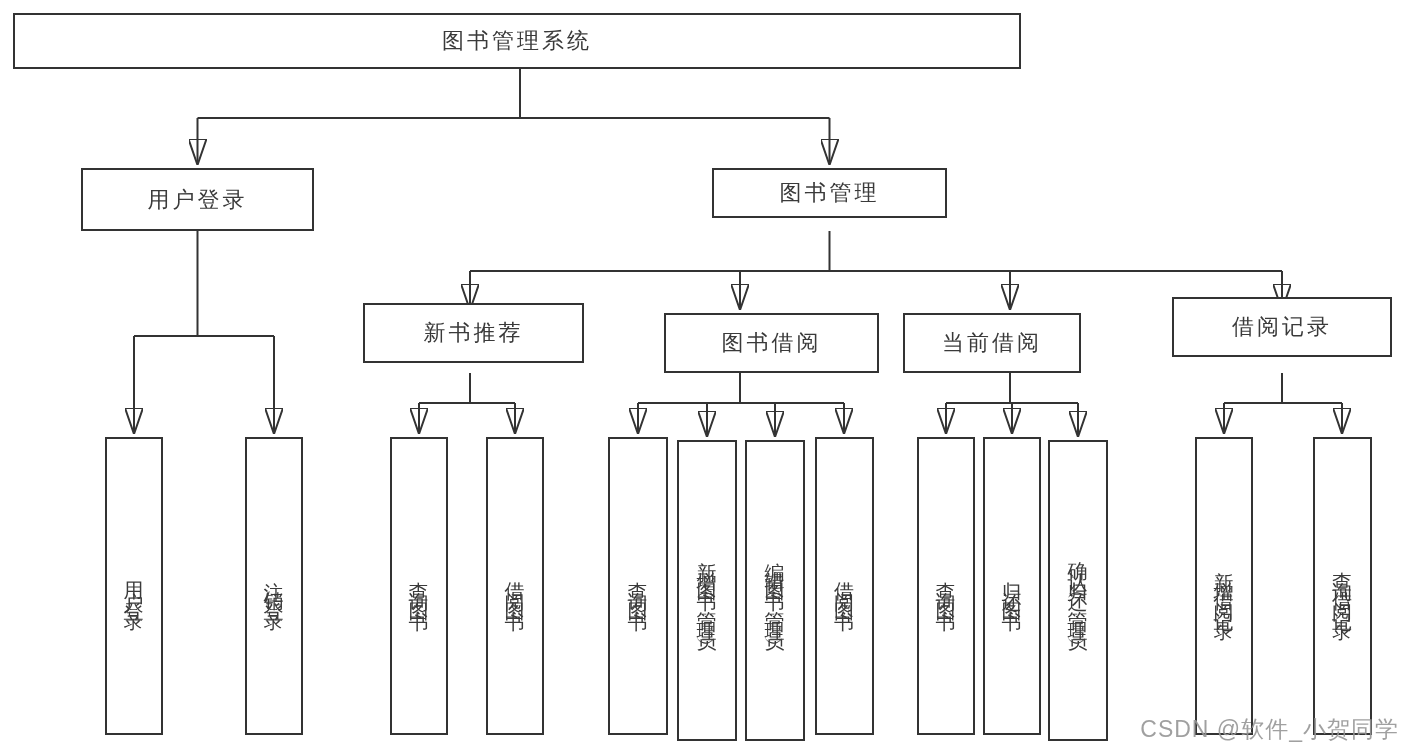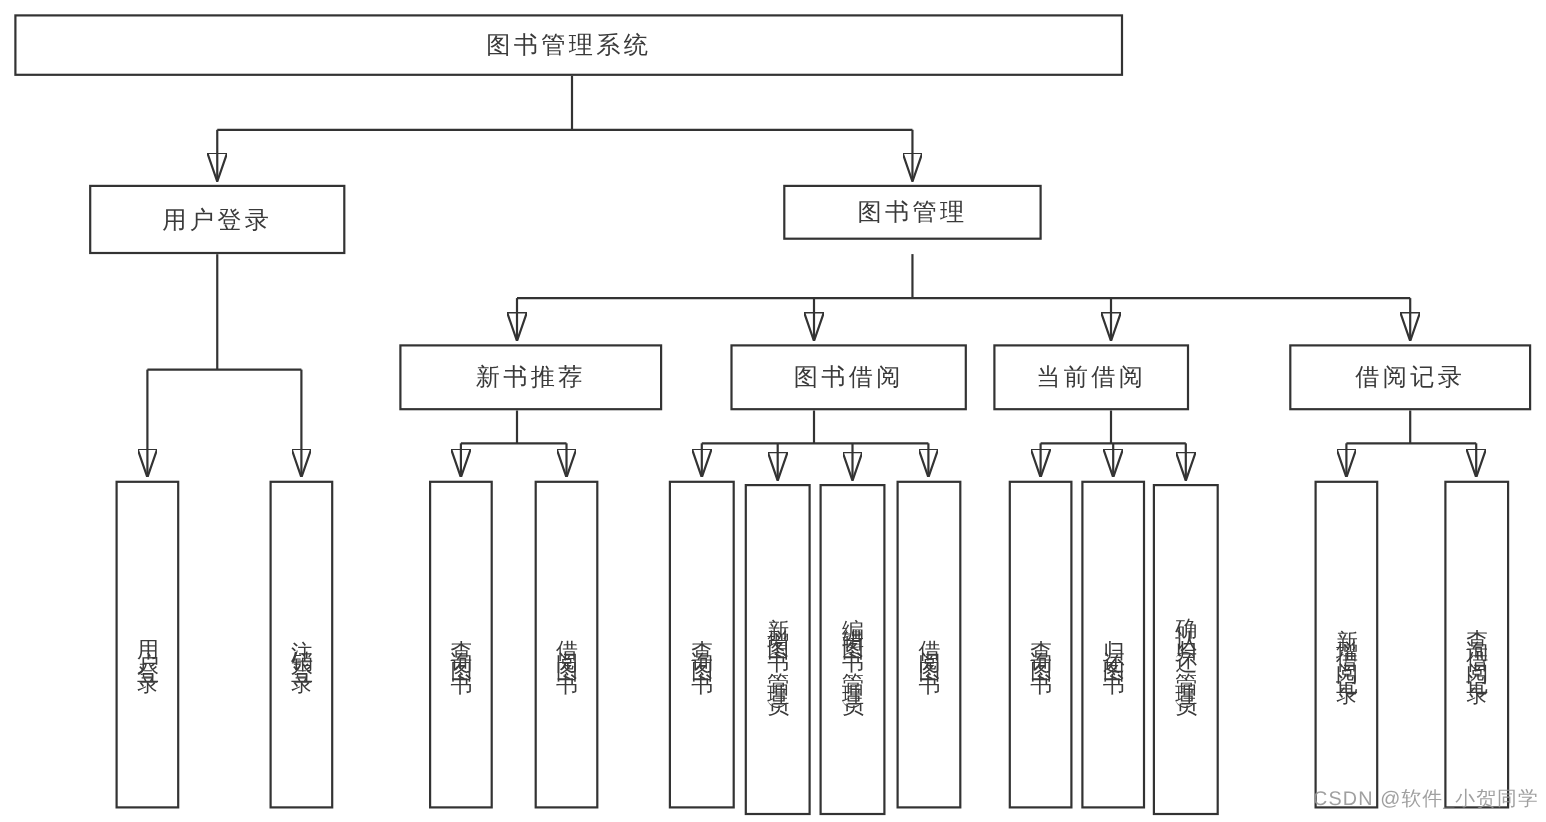--- a/index.html
+++ b/index.html
@@ -55,21 +55,21 @@
     color: #3a3a3a;
     font-size: 20px;
     letter-spacing: 10px;
     line-height: 1;
     white-space: nowrap;
   }
   .watermark {
     position: absolute;
     right: 6px;
     top: 714px;
-    font-size: 18px;
+    font-size: 23px;
     letter-spacing: 1px;
     color: rgba(150, 150, 150, 0.9);
     z-index: 3;
     white-space: nowrap;
   }
 </style>
 </head>
 <body>
 
 <div class="canvas">
@@ -120,24 +120,24 @@
     <path d="M1224 403 H1342"></path>
     <path d="M1224 403 V433" marker-end="url(#arrow)"></path>
     <path d="M1342 403 V433" marker-end="url(#arrow)"></path>
   </svg>
 
   <div class="hbox" style="left:13px; top:13px; width:1008px; height:56px;">图书管理系统</div>
 
   <div class="hbox" style="left:81px; top:168px; width:233px; height:63px;">用户登录</div>
   <div class="hbox" style="left:712px; top:168px; width:235px; height:50px;">图书管理</div>
 
-  <div class="hbox" style="left:363px; top:313px; width:239px; height:60px;">新书推荐</div>
+  <div class="hbox" style="left:363px; top:303px; width:221px; height:60px;">新书推荐</div>
   <div class="hbox" style="left:633px; top:313px; width:215px; height:60px;margin-left:31px;">图书借阅</div>
   <div class="hbox" style="left:903px; top:313px; width:178px; height:60px;">当前借阅</div>
-  <div class="hbox" style="left:1172px; top:313px; width:220px; height:60px;font-family:Liberation Mono, monospace;">借阅记录</div>
+  <div class="hbox" style="left:1172px; top:297px; width:220px; height:60px;font-family:Liberation Mono, monospace;">借阅记录</div>
 
   <div class="vbox" style="left:105px; width:58px;">
     <span class="vtext">用户登录</span>
   </div>
   <div class="vbox" style="left:245px; width:58px;">
     <span class="vtext">注销登录</span>
   </div>
 
   <div class="vbox" style="left:390px; width:58px;">
     <span class="vtext">查询图书</span>

